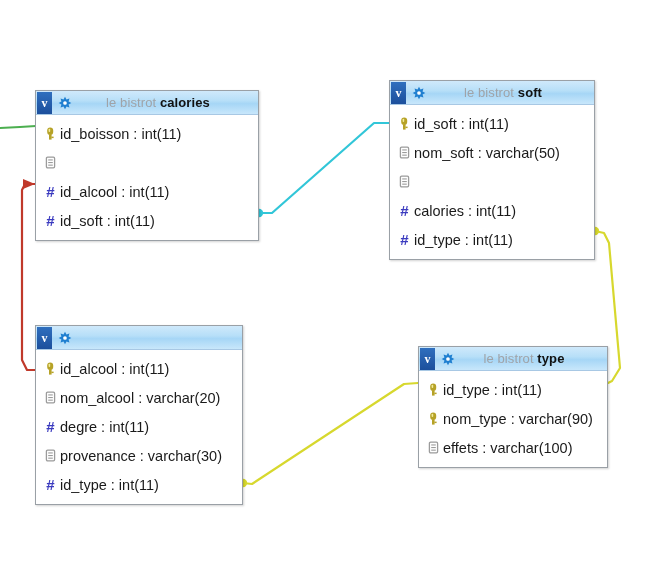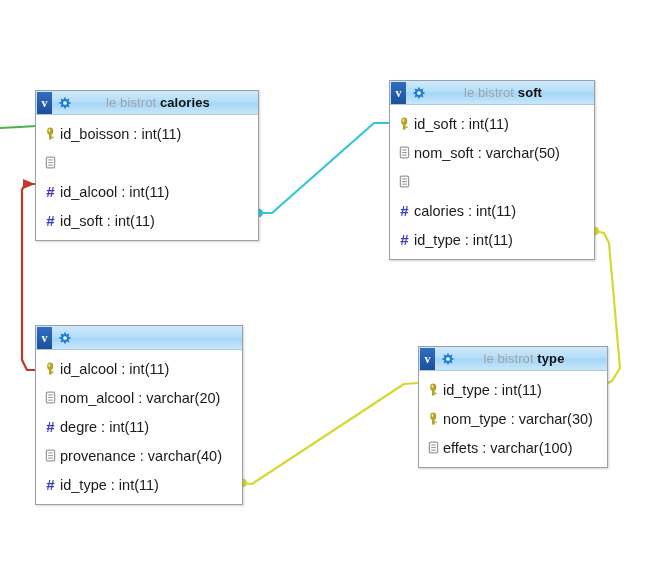--- a/index.html
+++ b/index.html
@@ -255,21 +255,21 @@
             <span class="f-hash">#</span>
             <span class="f-label">degre : int(11)</span>
           </div>
           <div class="field-row">
             <svg viewBox="0 0 13 15" class="f-icon">
               <rect x="2.4" y="2.2" width="8.2" height="10.6" rx="1.2" fill="#ffffff" stroke="#9b9b9b" stroke-width="1.3"></rect>
               <rect x="4.2" y="4.4" width="4.6" height="1.1" fill="#9b9b9b"></rect>
               <rect x="4.2" y="7.0" width="4.6" height="1.1" fill="#9b9b9b"></rect>
               <rect x="4.2" y="9.6" width="4.6" height="1.1" fill="#9b9b9b"></rect>
             </svg>
-            <span class="f-label">provenance : varchar(40)</span>
+            <span class="f-label">provenance : varchar(30)</span>
           </div>
           <div class="field-row">
             <span class="f-hash">#</span>
             <span class="f-label">id_type : int(11)</span>
           </div>
         </div>
       </div>
       <div class="table-box" style="left: 418px; top: 346px; width: 190px;">
         <div class="tbl-header">
           <div class="v-badge">v</div>
@@ -289,21 +289,21 @@
             </svg>
             <span class="f-label">id_type : int(11)</span>
           </div>
           <div class="field-row">
             <svg viewBox="0 0 13 15" class="f-icon">
               <rect x="3.2" y="1.5" width="6" height="7.5" rx="3" fill="#b6a227"></rect>
               <rect x="4.6" y="2.8" width="1.6" height="3.2" rx="0.8" fill="#f2ec9a"></rect>
               <rect x="5.0" y="8.4" width="2.6" height="5.2" fill="#b6a227"></rect>
               <rect x="7.4" y="10.6" width="2.2" height="1.5" fill="#b6a227"></rect>
             </svg>
-            <span class="f-label">nom_type : varchar(30)</span>
+            <span class="f-label">nom_type : varchar(90)</span>
           </div>
           <div class="field-row">
             <svg viewBox="0 0 13 15" class="f-icon">
               <rect x="2.4" y="2.2" width="8.2" height="10.6" rx="1.2" fill="#ffffff" stroke="#9b9b9b" stroke-width="1.3"></rect>
               <rect x="4.2" y="4.4" width="4.6" height="1.1" fill="#9b9b9b"></rect>
               <rect x="4.2" y="7.0" width="4.6" height="1.1" fill="#9b9b9b"></rect>
               <rect x="4.2" y="9.6" width="4.6" height="1.1" fill="#9b9b9b"></rect>
             </svg>
             <span class="f-label">effets : varchar(100)</span>
           </div>

